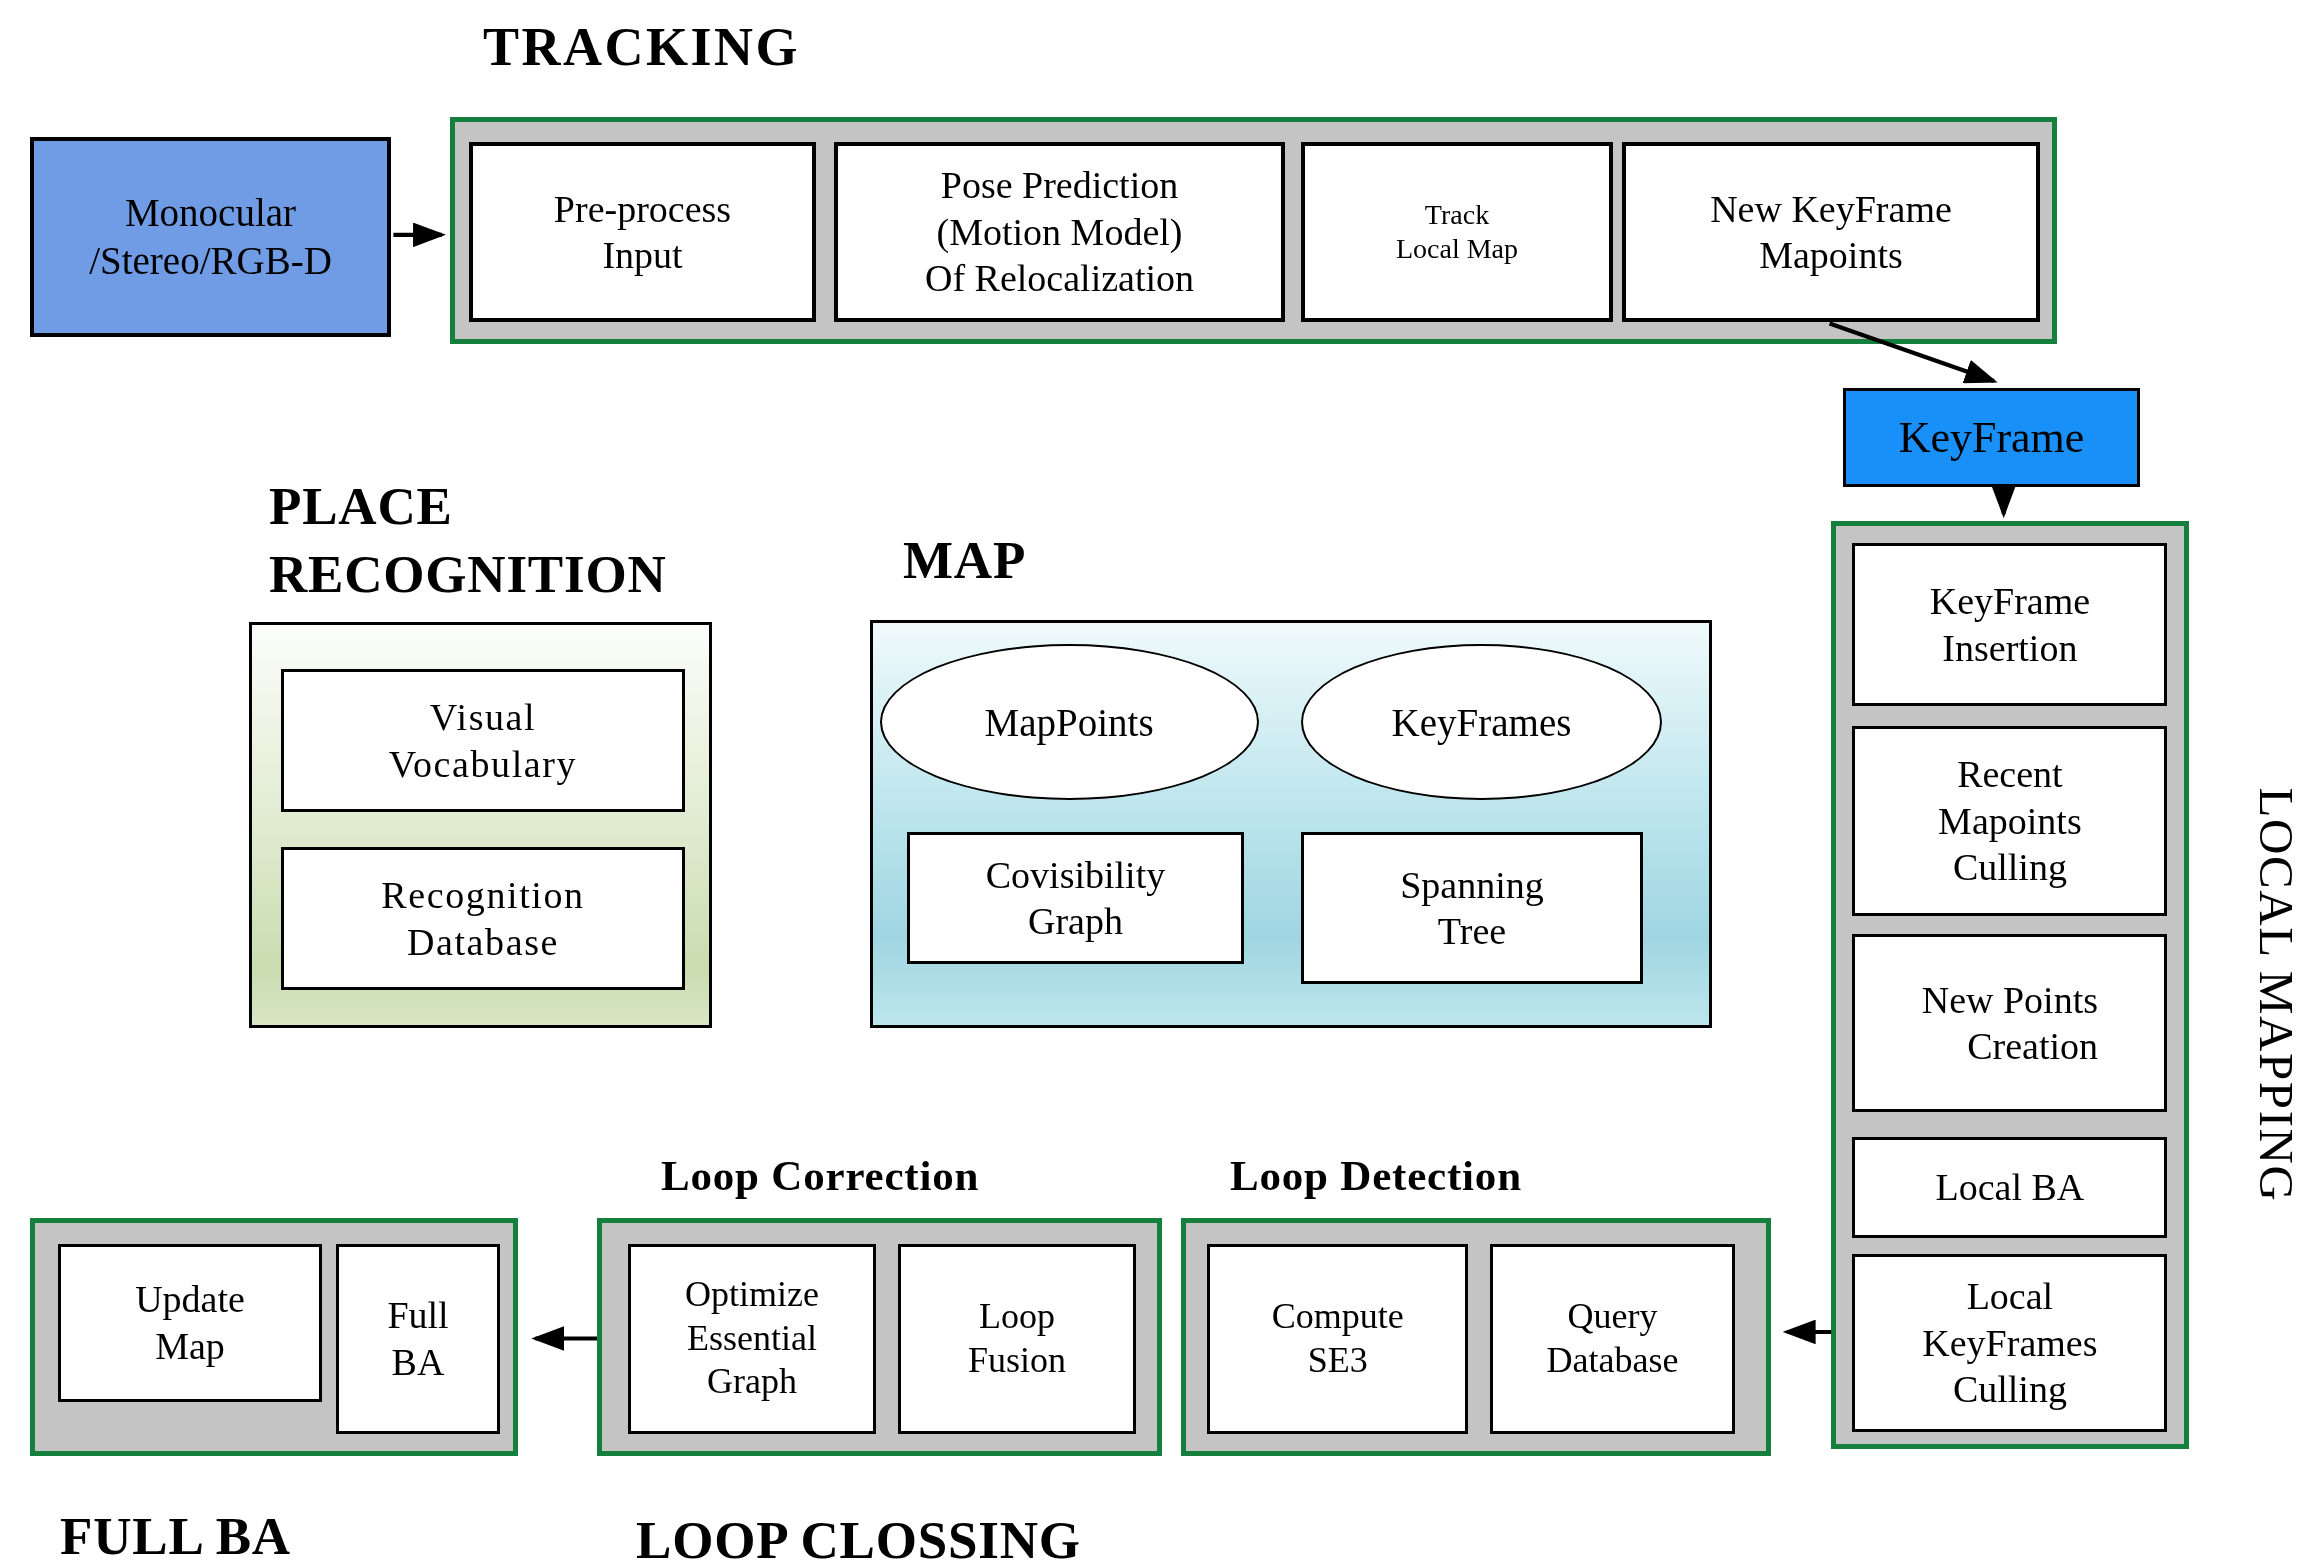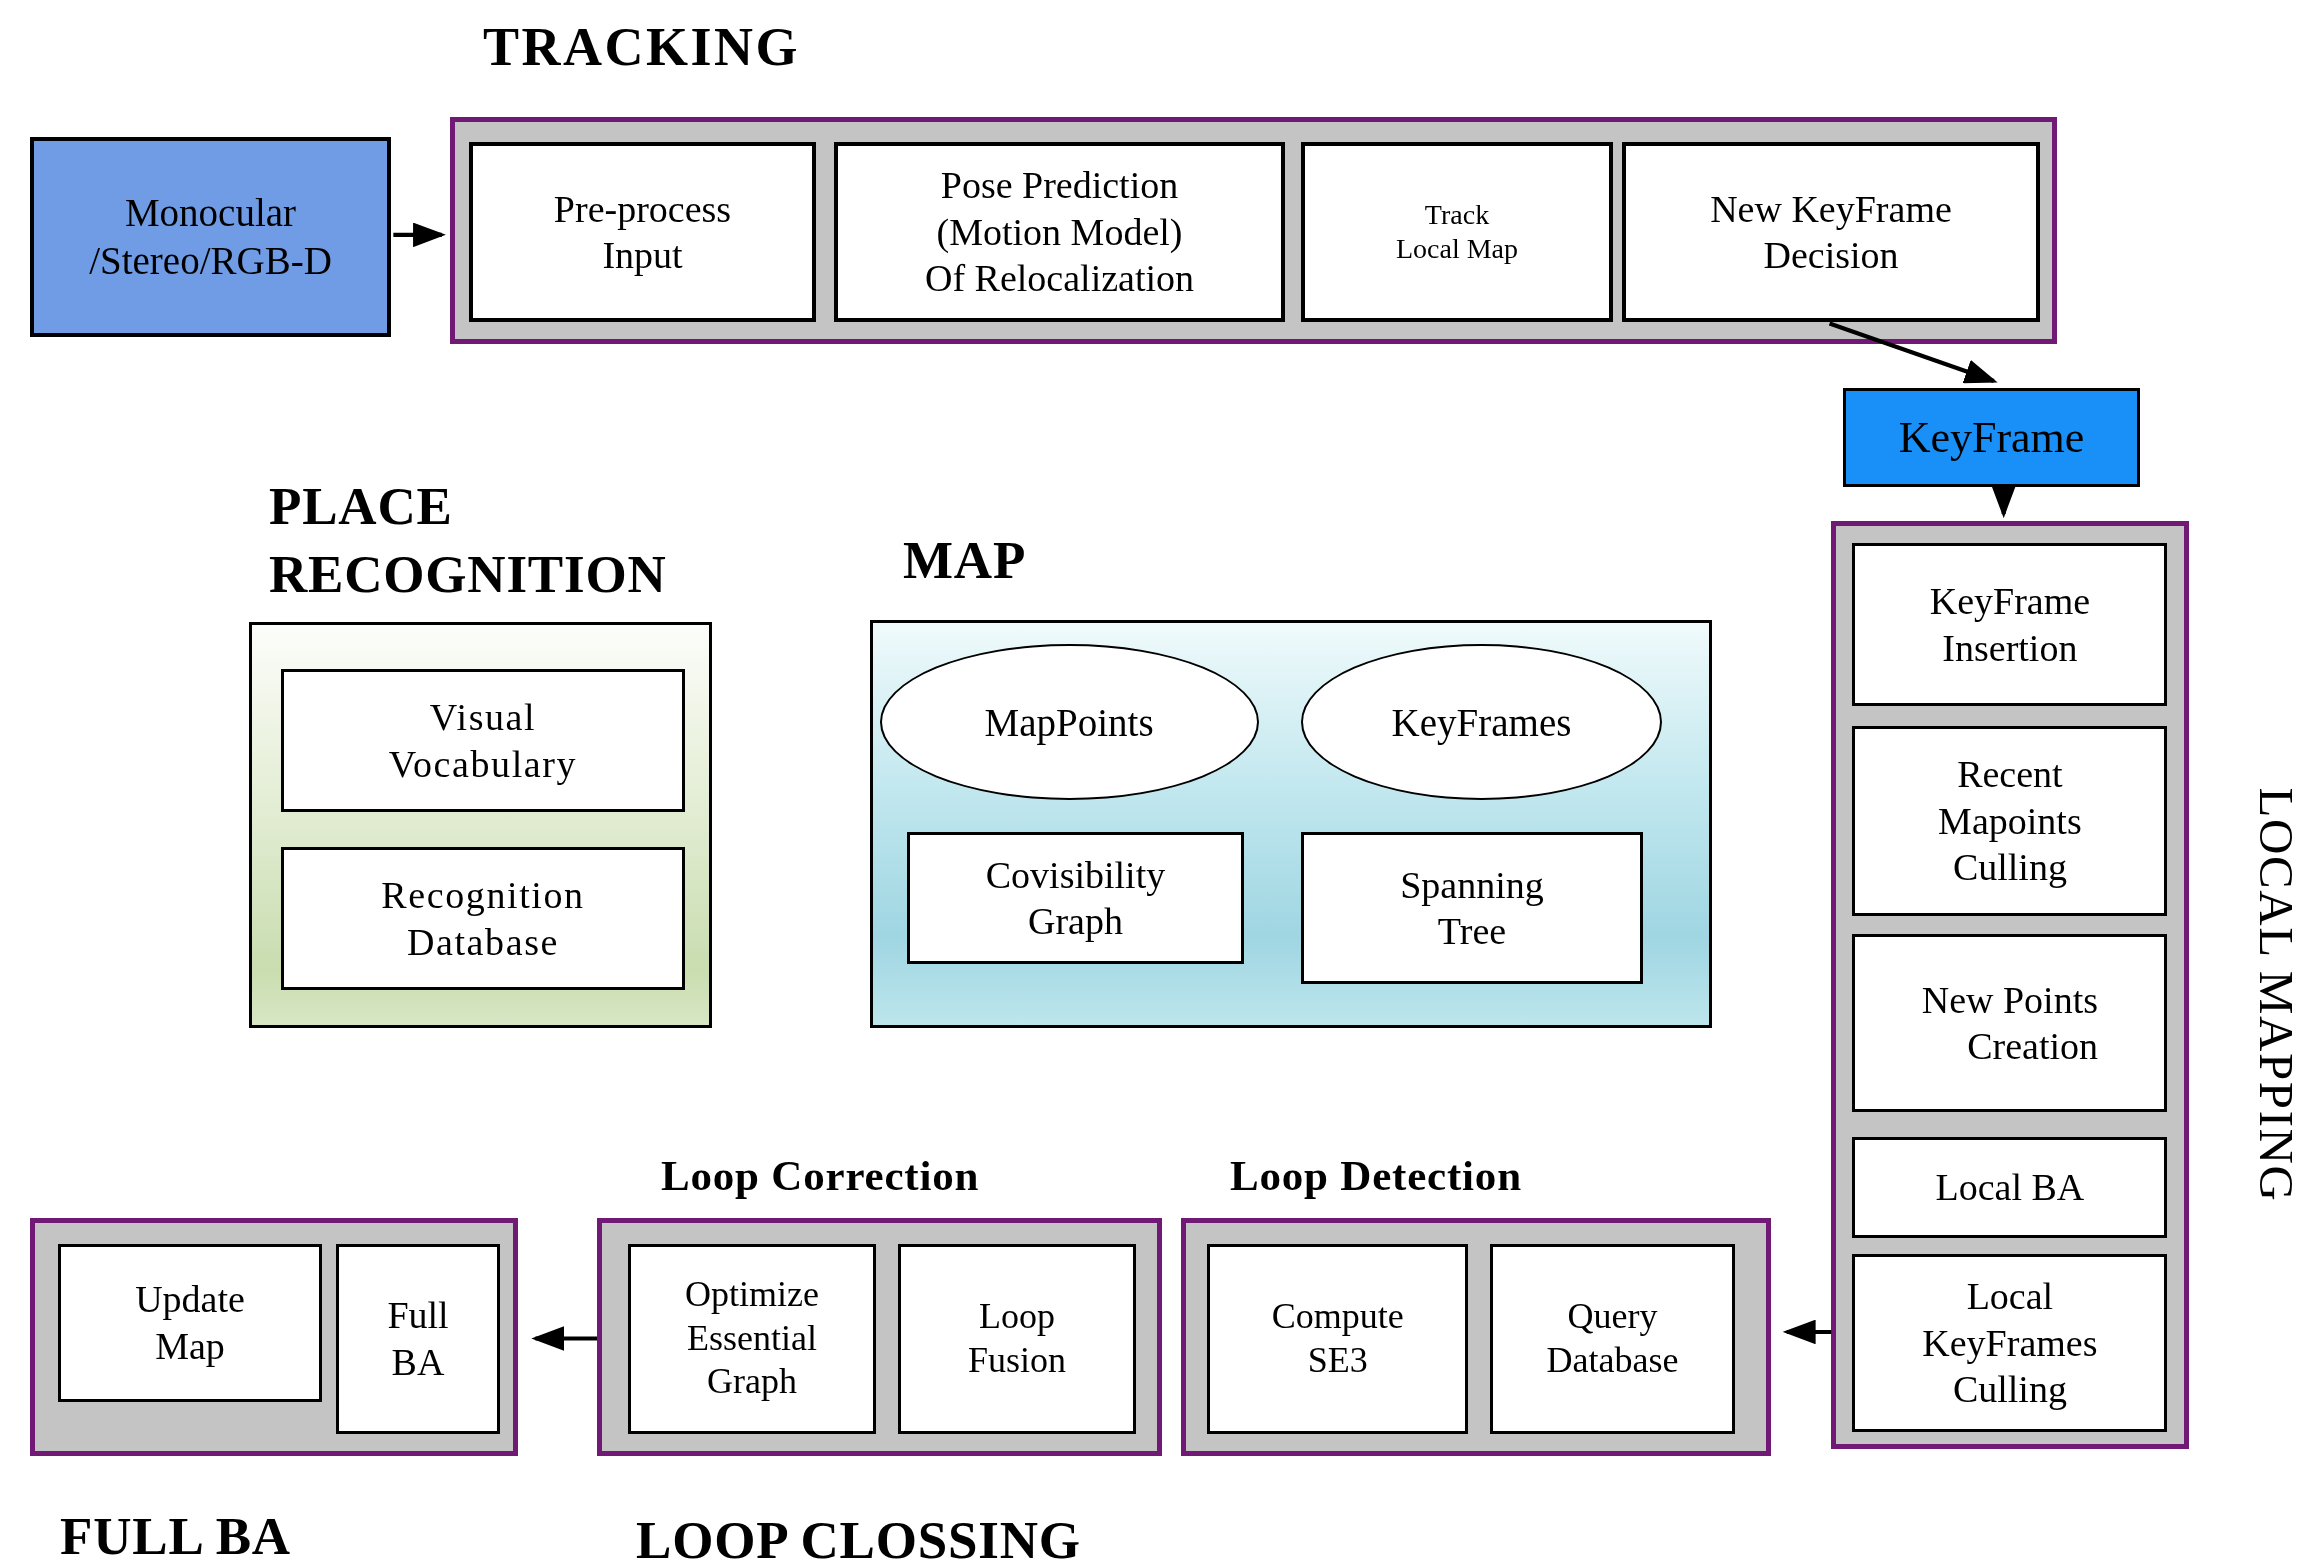--- a/index.html
+++ b/index.html
@@ -7,21 +7,21 @@
     position:relative;width:2319px;height:1566px;background:#ffffff;
     font-family:"Liberation Serif","DejaVu Serif",serif;color:#000;
     overflow:hidden;
   }
   .abs{position:absolute;box-sizing:border-box;}
   .lbl{white-space:pre-line;line-height:1.28;letter-spacing:0.8px;font-weight:bold;}
   .cell{
     display:flex;align-items:center;justify-content:center;text-align:center;
     white-space:pre-line;line-height:1.22;background:#ffffff;border:3.3px solid #000;
   }
-  .container{border:5px solid #701a75;background:var(--container-gray,#c4c4c4);}
+  .container{border:5px solid #15803d;background:var(--container-gray,#c4c4c4);}
   .thin-container{border:3.3px solid #000;}
   .tracking-box{border-width:4.1px;}
   .ellipse{border-radius:50%;border:2.5px solid #000;}
   .node-input{background:var(--input-blue,#6f9ce4);border:4.1px solid #000;}
   .node-keyframe{background:var(--keyframe-blue,#1890f8);border:3.3px solid #000;}
   .green-grad{background:linear-gradient(180deg,#fcfdfa 0%,#e3edd4 45%,#c9ddb0 86%,#d8e6c4 100%);}
   .cyan-grad{background:linear-gradient(180deg,#f0fafb 0%,#c3e8ef 40%,#9fd6e2 78%,#bde5ec 100%);}
   .vertical{transform:translate(-50%,-50%) rotate(90deg);white-space:nowrap;}
   svg{position:absolute;left:0;top:0;pointer-events:none;}
 </style>
@@ -37,21 +37,21 @@
 
   <div class="abs container" style="left:450px;top:117px;width:1607px;height:227px;">
     <div class="abs cell tracking-box" style="left:14px;top:20px;width:347px;height:180px;font-size:38px;">Pre-process
 Input</div>
     <div class="abs cell tracking-box" style="left:379px;top:20px;width:451px;height:180px;font-size:38px;">Pose Prediction
 (Motion Model)
 Of Relocalization</div>
     <div class="abs cell tracking-box" style="left:846px;top:20px;width:312px;height:180px;font-size:28px;">Track
 Local Map</div>
     <div class="abs cell tracking-box" style="left:1167px;top:20px;width:418px;height:180px;font-size:38px;">New KeyFrame
-Decision</div>
+Mapoints</div>
   </div>
 
   <div class="abs cell node-keyframe" style="left:1843px;top:388px;width:297px;height:99px;font-size:44px;">KeyFrame</div>
 
   <div class="abs container" style="left:1831px;top:521px;width:358px;height:928px;">
     <div class="abs cell" style="left:16.4px;top:17px;width:315px;height:163px;font-size:38px;">KeyFrame
 Insertion</div>
     <div class="abs cell" style="left:16.4px;top:200px;width:315px;height:190px;font-size:38px;">Recent
 Mapoints
 Culling</div>

